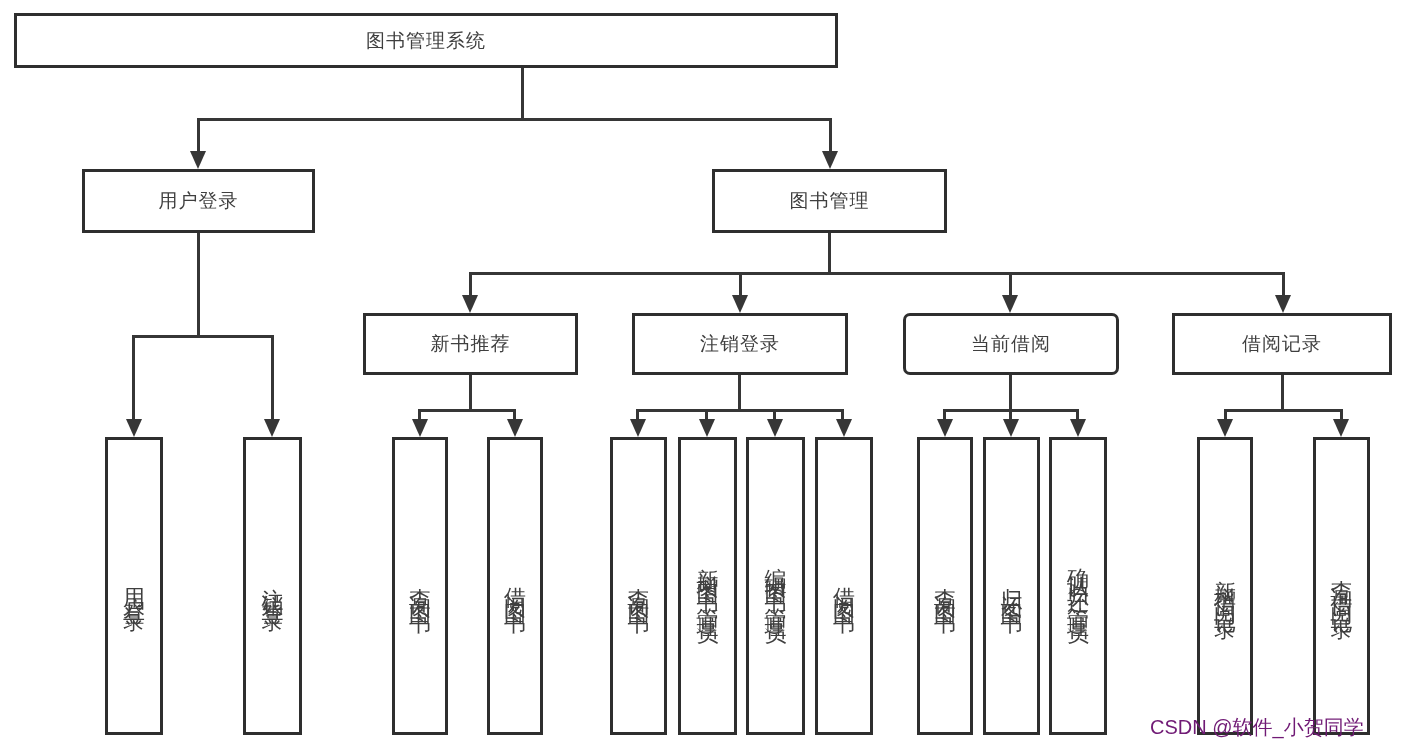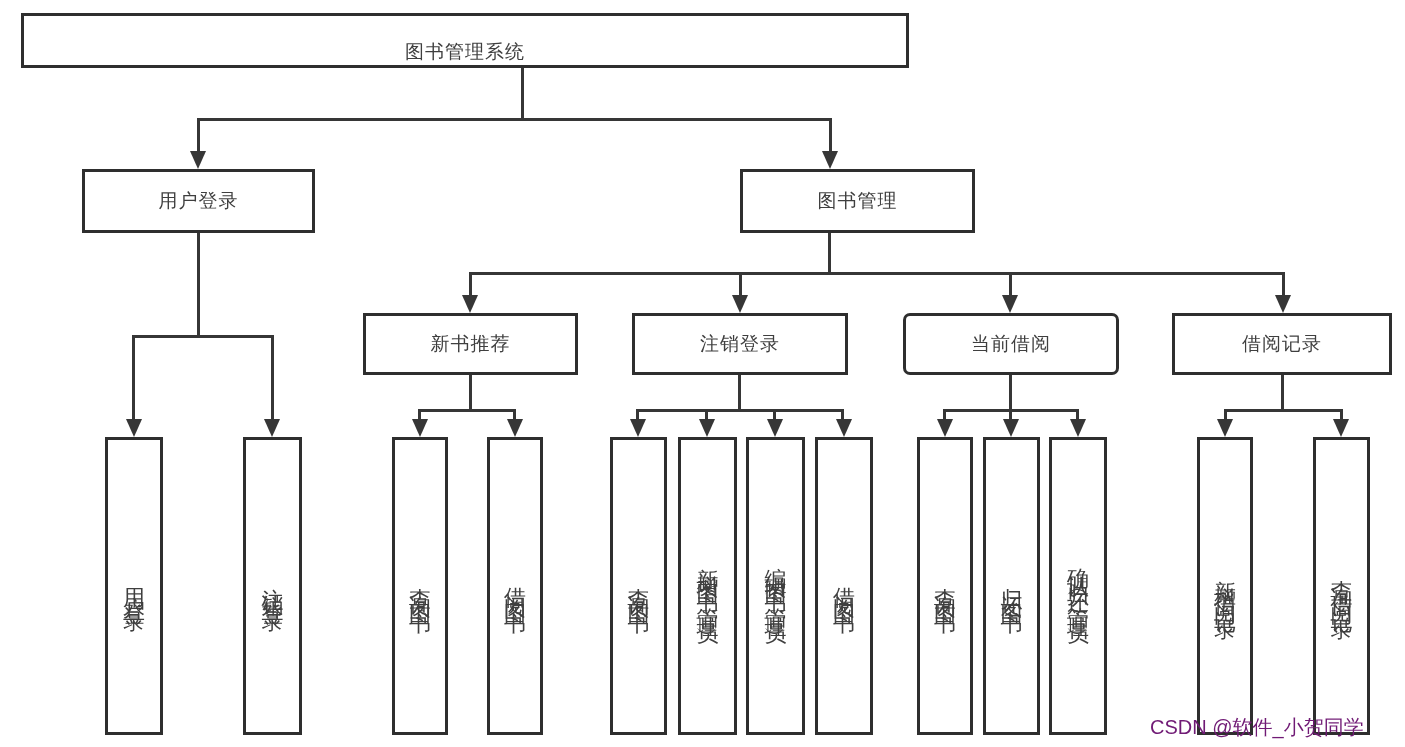--- a/index.html
+++ b/index.html
@@ -42,35 +42,35 @@
     color:#701a75;
     z-index:10;
     white-space:nowrap;
   }
 </style>
 </head>
 <body>
 
 <div id="canvas">
 
-  <div class="box hbox" style="left:21px;top:13px;width:888px;height:55px;align-items:flex-end;">
+  <div class="box hbox" style="left:14px;top:13px;width:824px;height:55px;">
     <span>图书管理系统</span>
   </div>
 
   <div class="vl" style="left:521px;top:68px;height:50px;"></div>
   <div class="hl" style="left:197px;top:118px;width:635px;"></div>
   <div class="vl" style="left:197px;top:118px;height:37px;"></div>
   <div class="arr" style="left:190px;top:151px;"></div>
   <div class="vl" style="left:829px;top:118px;height:37px;"></div>
   <div class="arr" style="left:822px;top:151px;"></div>
 
   <div class="box hbox" style="left:82px;top:169px;width:233px;height:64px;">
     <span>用户登录</span>
   </div>
-  <div class="box hbox" style="left:712px;top:169px;width:235px;height:64px;margin-left:28px;">
+  <div class="box hbox" style="left:712px;top:169px;width:235px;height:64px;">
     <span>图书管理</span>
   </div>
 
   <div class="vl" style="left:197px;top:233px;height:103px;"></div>
   <div class="hl" style="left:132px;top:335px;width:142px;"></div>
   <div class="vl" style="left:132px;top:335px;height:88px;"></div>
   <div class="vl" style="left:271px;top:335px;height:88px;"></div>
   <div class="arr" style="left:126px;top:419px;"></div>
   <div class="arr" style="left:264px;top:419px;"></div>
 

